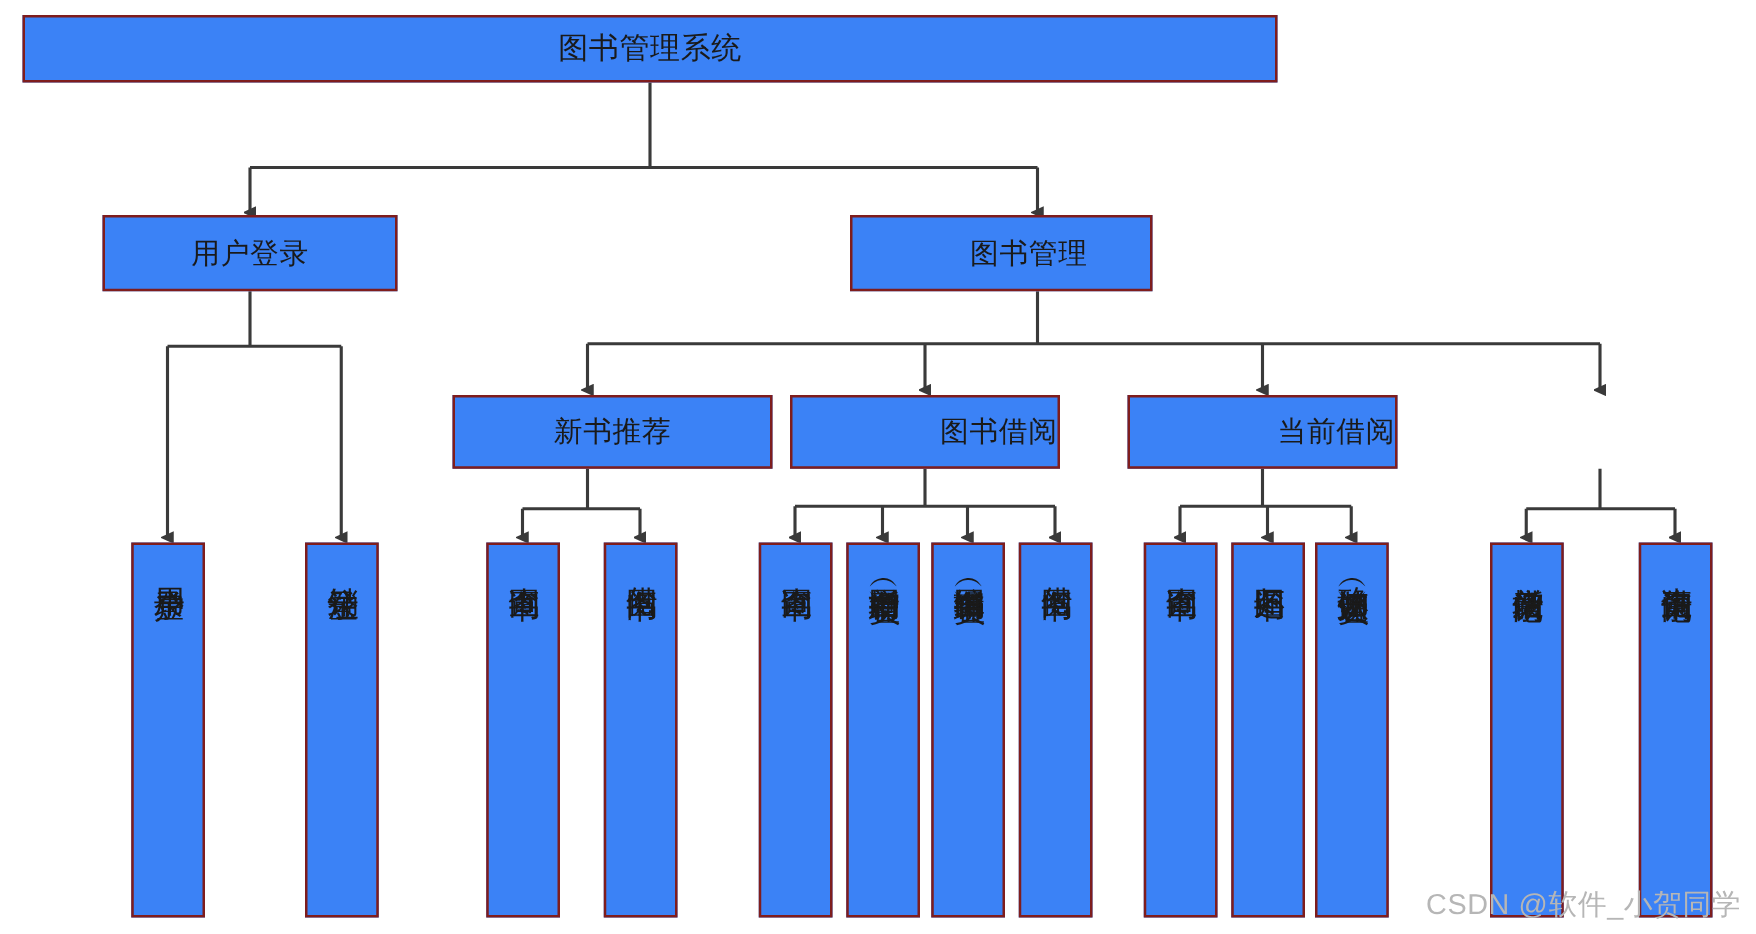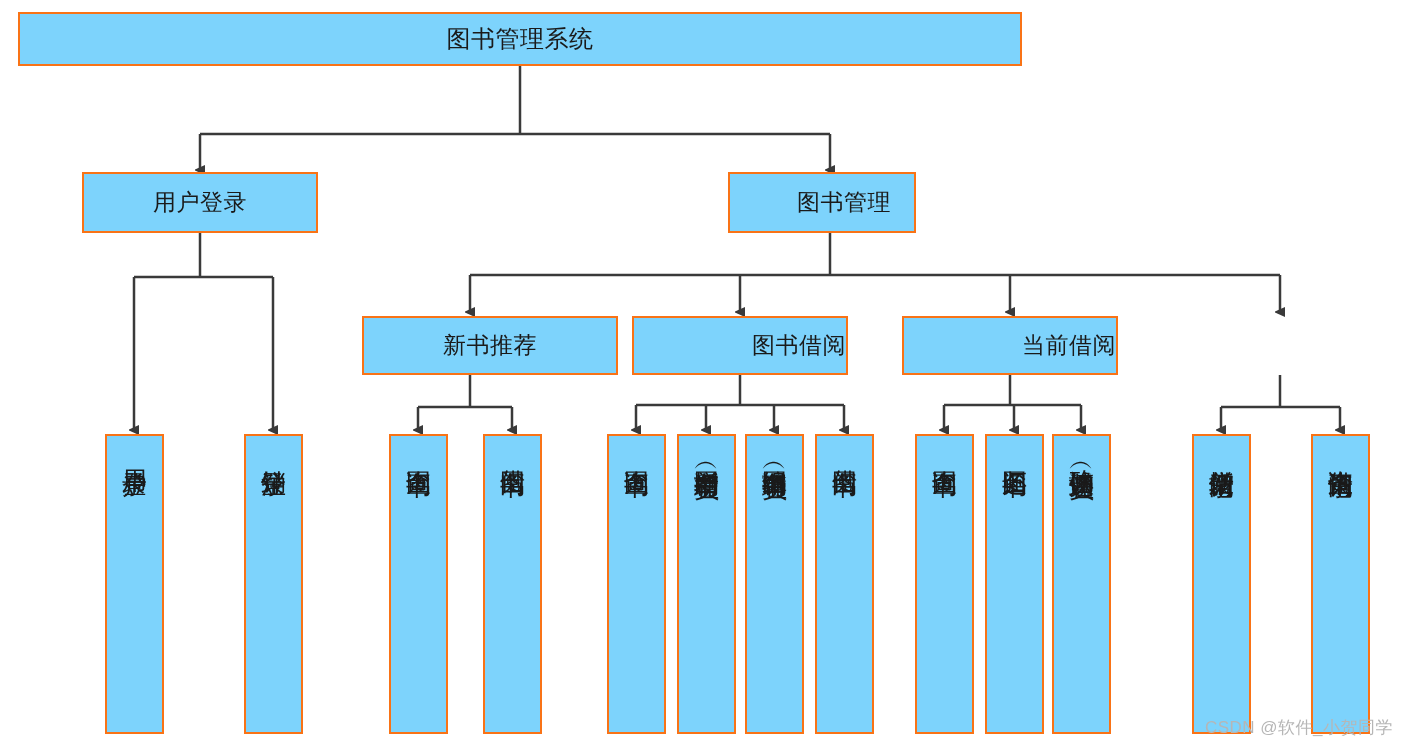--- a/index.html
+++ b/index.html
@@ -22,22 +22,22 @@
     position: absolute;
     left: 0;
     top: 0;
     width: 1405px;
     height: 747px;
     pointer-events: none;
   }
   .node {
     position: absolute;
     box-sizing: border-box;
-    background: #7dd3fc;
-    border: 2px solid #f97316;
+    background: #3b82f6;
+    border: 2px solid #7f1d1d;
     display: flex;
     align-items: center;
     justify-content: center;
     color: #1a1a1a;
   }
   .node-label {
     display: block;
     text-align: center;
     line-height: 1.18;
     letter-spacing: 0.5px;
@@ -60,21 +60,21 @@
     text-orientation: upright;
     font-size: 25px;
     line-height: 1.0;
     letter-spacing: 1px;
     white-space: nowrap;
   }
   #watermark {
     position: absolute;
     right: 12px;
     bottom: 8px;
-    font-size: 17px;
+    font-size: 23px;
     color: #b6b6b6;
     letter-spacing: 0.5px;
     white-space: nowrap;
     user-select: none;
   }
 </style>
 </head>
 <body>
 
 <div id="diagram-root">
@@ -131,21 +131,21 @@
     </g>
   </svg>
 
   <div class="node horiz root" style="left:18px; top:12px; width:1004px; height:54px;">
     <span class="node-label">图书管理系统</span>
   </div>
 
   <div class="node horiz" style="left:82px; top:172px; width:236px; height:61px;">
     <span class="node-label">用户登录</span>
   </div>
-  <div class="node horiz" style="left:728px; top:172px; width:188px; height:61px;padding-left:44px;">
+  <div class="node horiz" style="left:680px; top:172px; width:242px; height:61px;padding-left:44px;">
     <span class="node-label">图书管理</span>
   </div>
 
   <div class="node horiz" style="left:362px; top:316px; width:256px; height:59px;">
     <span class="node-label">新书推荐</span>
   </div>
   <div class="node horiz" style="left:632px; top:316px; width:216px; height:59px;justify-content:flex-end;">
     <span class="node-label">图书借阅</span>
   </div>
   <div class="node horiz" style="left:902px; top:316px; width:216px; height:59px;justify-content:flex-end;">

